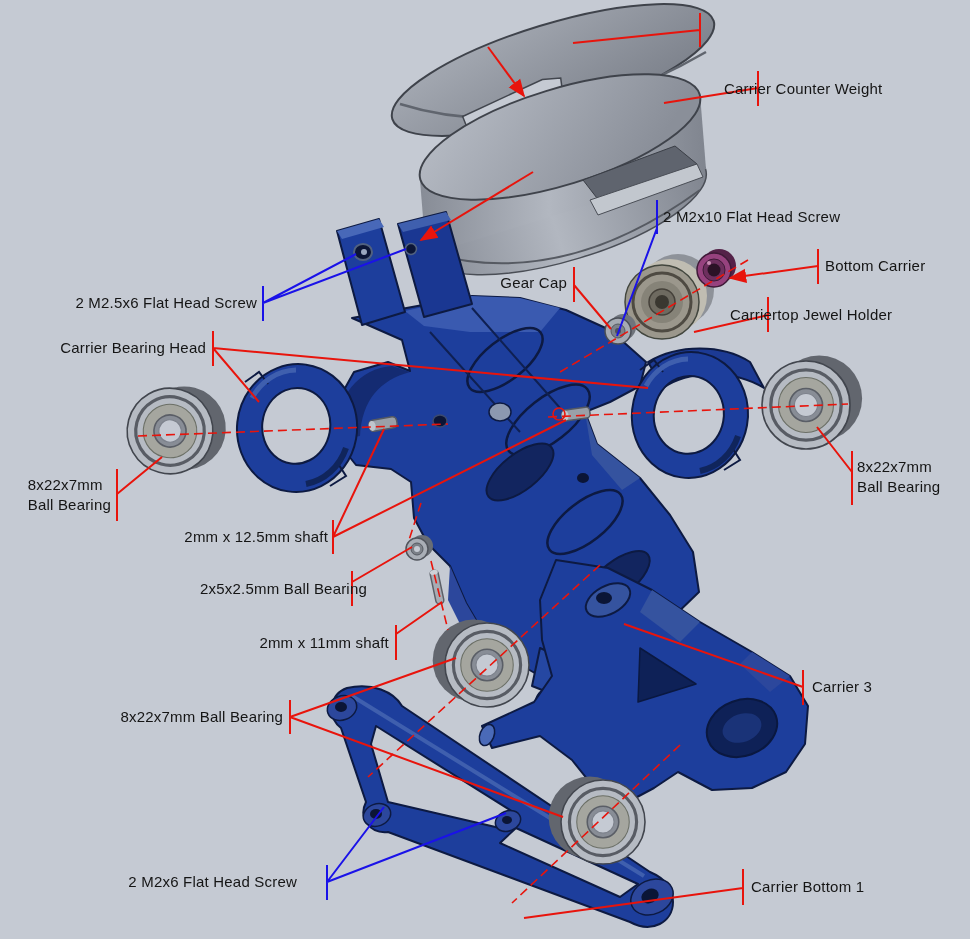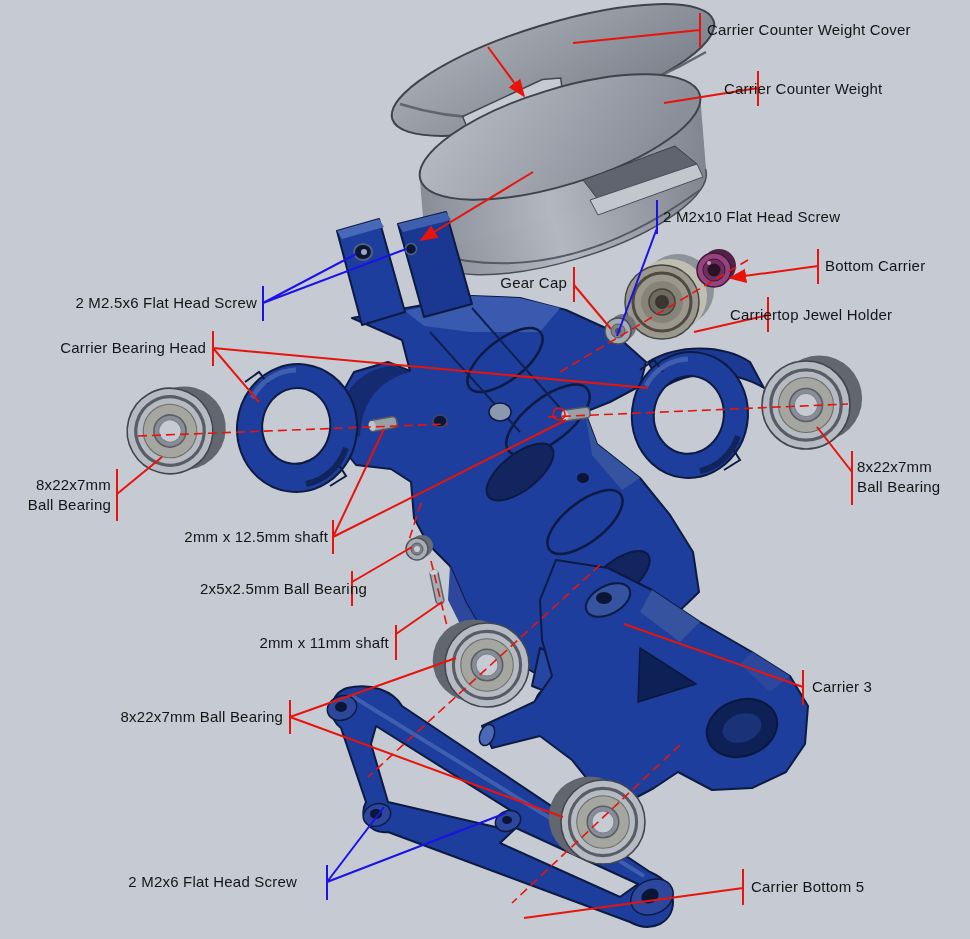--- a/index.html
+++ b/index.html
@@ -9,21 +9,21 @@
   .stage{
     position:relative; width:970px; height:939px;
     background:var(--bg); overflow:hidden;
     font-family:"Liberation Sans", sans-serif;
   }
   .stage svg{position:absolute;left:0;top:0;}
   .lbl{
     position:absolute; color:var(--ink); font-size:15px; line-height:20px;
     white-space:pre-line; letter-spacing:0.2px;
   }
-  .r{text-align:right;}
+  .r{text-align:left;}
   .red-line{stroke:var(--red);stroke-width:2;fill:none;}
   .blue-line{stroke:var(--blue);stroke-width:2;fill:none;}
   .dash{stroke:var(--red);stroke-width:1.6;fill:none;stroke-dasharray:9 5;}
 </style>
 </head>
 <body>
 
 <div class="stage">
 
 <svg width="970" height="939" viewBox="0 0 970 939">
@@ -231,32 +231,31 @@
     <path class="red-line" d="M533,172 L421,240" marker-end="url(#arr)"></path>
   </g>
 
   <g>
     <path class="blue-line" d="M263,286 V321 M263,303 L356,254 M263,303 L406,249"></path>
     <path class="blue-line" d="M657,200 V234 M657,228 L617,336"></path>
     <path class="blue-line" d="M327,865 V900 M327,882 L384,807 M327,882 L506,813"></path>
   </g>
 </svg>
 
-<div class="lbl" style="left:707px;top:20px">Carrier Counter Weight Cover</div>
 <div class="lbl" style="left:724px;top:79px">Carrier Counter Weight</div>
 <div class="lbl" style="left:663px;top:207px">2 M2x10 Flat Head Screw</div>
 <div class="lbl r" style="right:403px;top:273px">Gear Cap</div>
 <div class="lbl" style="left:825px;top:256px">Bottom Carrier</div>
 <div class="lbl" style="left:730px;top:305px">Carriertop Jewel Holder</div>
 <div class="lbl r" style="right:713px;top:293px">2 M2.5x6 Flat Head Screw</div>
 <div class="lbl r" style="right:764px;top:338px">Carrier Bearing Head</div>
 <div class="lbl r" style="right:859px;top:475px">8x22x7mm
 Ball Bearing</div>
 <div class="lbl" style="left:857px;top:457px">8x22x7mm
 Ball Bearing</div>
 <div class="lbl r" style="right:642px;top:527px">2mm x 12.5mm shaft</div>
 <div class="lbl r" style="right:603px;top:579px">2x5x2.5mm Ball Bearing</div>
 <div class="lbl r" style="right:581px;top:633px">2mm x 11mm shaft</div>
 <div class="lbl" style="left:812px;top:677px">Carrier 3</div>
 <div class="lbl r" style="right:687px;top:707px">8x22x7mm Ball Bearing</div>
 <div class="lbl r" style="right:673px;top:872px">2 M2x6 Flat Head Screw</div>
-<div class="lbl" style="left:751px;top:877px">Carrier Bottom 5</div>
+<div class="lbl" style="left:751px;top:877px">Carrier Bottom 1</div>
 
 </div>
 </body></html>

